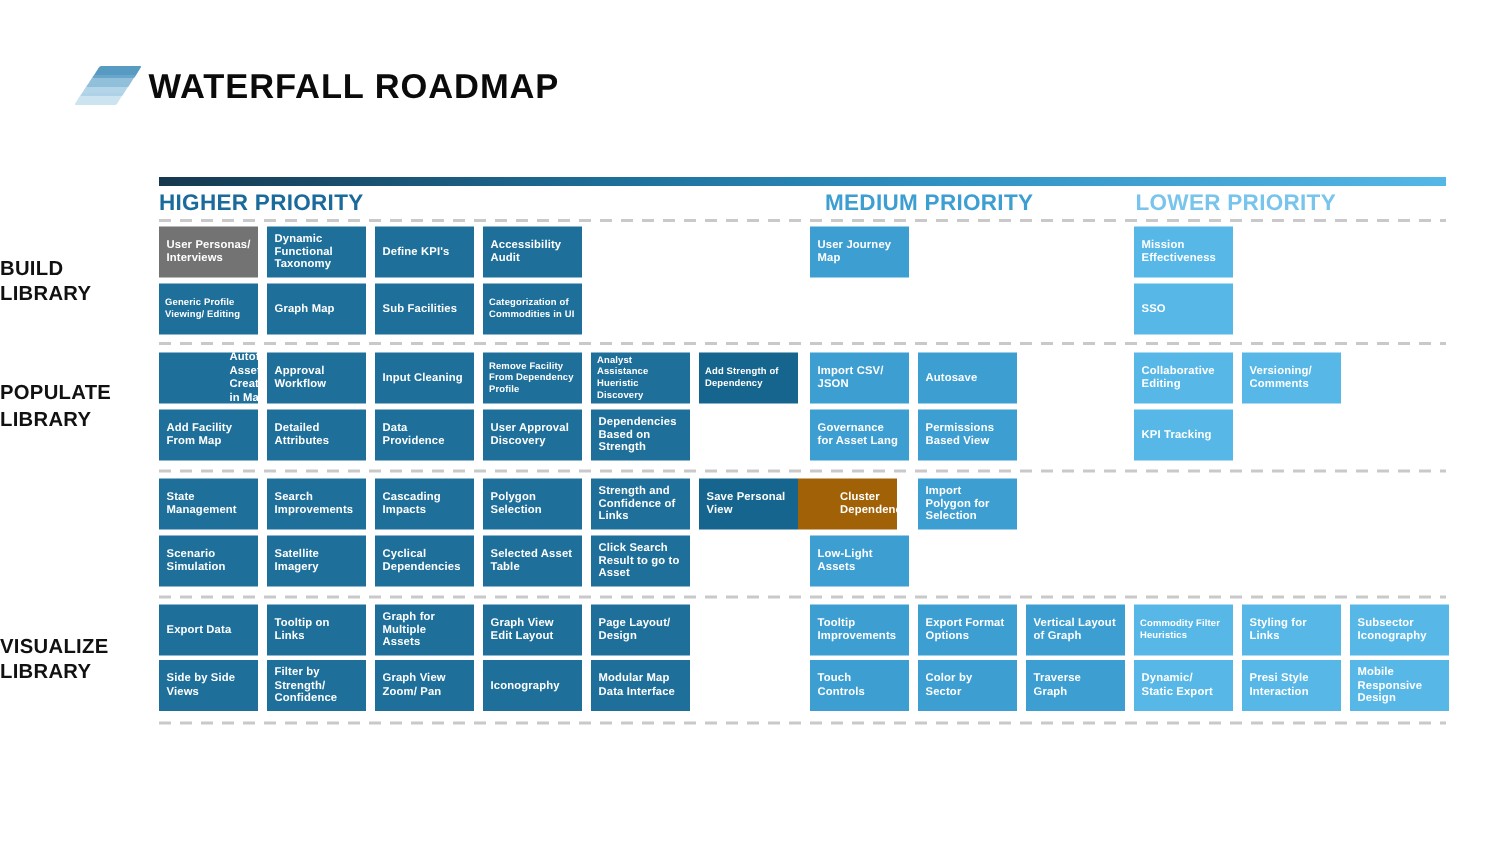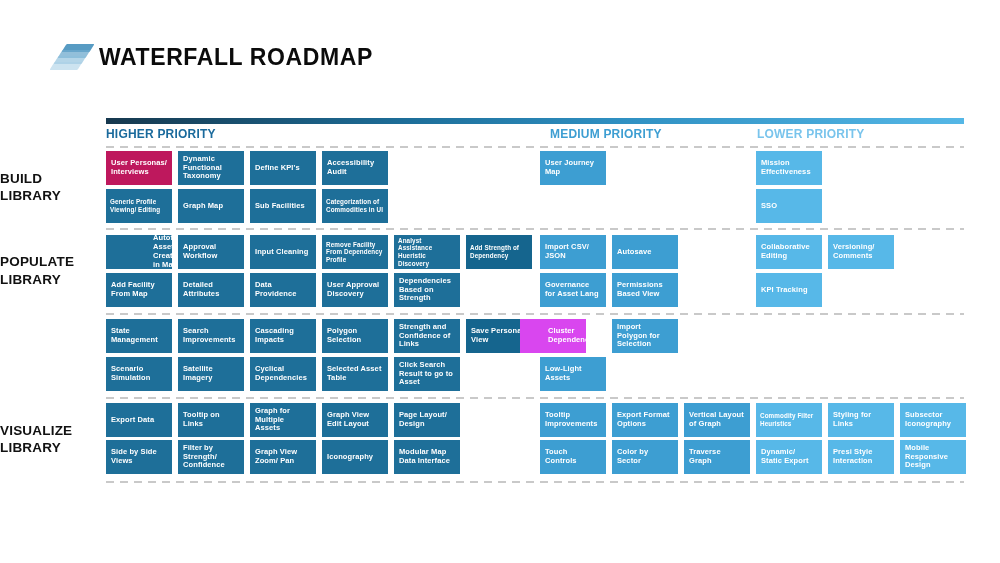--- a/index.html
+++ b/index.html
@@ -13,21 +13,21 @@
   .logo .l2{left:8px;top:8px;background:rgba(110,170,205,0.75);}
   .logo .l3{left:4px;top:14px;background:rgba(140,190,220,0.65);}
   .logo .l4{left:0px;top:20px;background:rgba(170,208,230,0.6);}
   .title{position:absolute;left:99px;top:44px;font-size:23px;font-weight:800;color:#0b0b0b;
          letter-spacing:0.6px;white-space:nowrap;}
 
   
   .prio-bar{position:absolute;left:106px;top:118px;width:858px;height:6px;
             background:linear-gradient(90deg,#16384e 0%,#1d6e99 35%,#2f90c2 60%,#55b7e6 100%);}
 
-  .col-label{position:absolute;top:127px;font-size:12px;font-weight:bold;letter-spacing:0.2px;white-space:nowrap;}
+  .col-label{position:absolute;top:127px;font-size:15px;font-weight:bold;letter-spacing:0.2px;white-space:nowrap;}
 
   
   .divider{position:absolute;left:106px;width:858px;height:2px;
            background:repeating-linear-gradient(90deg,#c9c9c9 0 8px,transparent 8px 14px);}
 
   
   .row-label{position:absolute;left:0;width:92px;display:flex;align-items:center;justify-content:flex-end;
              text-align:left;font-size:13.5px;font-weight:bold;color:#111;line-height:1.28;letter-spacing:0.2px;}
 
   
@@ -59,21 +59,21 @@
   <div class="divider" style="top:228px;"></div>
   <div class="divider" style="top:313px;"></div>
   <div class="divider" style="top:397px;"></div>
   <div class="divider" style="top:481px;"></div>
 
   <div class="row-label" style="top:146px;height:82px;">BUILD LIBRARY</div>
   <div class="row-label" style="top:228px;height:85px;">POPULATE LIBRARY</div>
   <div class="row-label" style="top:397px;height:84px;">VISUALIZE LIBRARY</div>
 
   <div id="cards">
-      <div class="card" style="left: 106px; top: 151px; background: #be185d;">User Personas/ Interviews</div>
+      <div class="card" style="left: 106px; top: 151px; background: #737373;">User Personas/ Interviews</div>
       <div class="card" style="left: 178px; top: 151px; background: rgb(30, 111, 153);">Dynamic Functional Taxonomy</div>
       <div class="card" style="left: 250px; top: 151px; background: rgb(30, 111, 153);">Define KPI's</div>
       <div class="card" style="left: 322px; top: 151px; background: rgb(30, 111, 153);">Accessibility Audit</div>
       <div class="card small" style="left: 106px; top: 189px; background: rgb(30, 111, 153);">Generic Profile Viewing/ Editing</div>
       <div class="card" style="left: 178px; top: 189px; background: rgb(30, 111, 153);">Graph Map</div>
       <div class="card" style="left: 250px; top: 189px; background: rgb(30, 111, 153);">Sub Facilities</div>
       <div class="card small" style="left: 322px; top: 189px; background: rgb(30, 111, 153);">Categorization of Commodities in UI</div>
       <div class="card" style="left: 540px; top: 151px; background: rgb(61, 158, 210);">User Journey Map</div>
       <div class="card" style="left: 756px; top: 151px; background: rgb(87, 184, 232);">Mission Effectiveness</div>
       <div class="card" style="left: 756px; top: 189px; background: rgb(87, 184, 232);">SSO</div>
@@ -99,21 +99,21 @@
       <div class="card" style="left: 178px; top: 319px; background: rgb(30, 111, 153);">Search Improvements</div>
       <div class="card" style="left: 250px; top: 319px; background: rgb(30, 111, 153);">Cascading Impacts</div>
       <div class="card" style="left: 322px; top: 319px; background: rgb(30, 111, 153);">Polygon Selection</div>
       <div class="card" style="left: 394px; top: 319px; background: rgb(30, 111, 153);">Strength and Confidence of Links</div>
       <div class="card" style="left: 466px; top: 319px; background: rgb(21, 101, 142);">Save Personal View</div>
       <div class="card" style="left: 106px; top: 357px; background: rgb(30, 111, 153);">Scenario Simulation</div>
       <div class="card" style="left: 178px; top: 357px; background: rgb(30, 111, 153);">Satellite Imagery</div>
       <div class="card" style="left: 250px; top: 357px; background: rgb(30, 111, 153);">Cyclical Dependencies</div>
       <div class="card" style="left: 322px; top: 357px; background: rgb(30, 111, 153);">Selected Asset Table</div>
       <div class="card" style="left: 394px; top: 357px; background: rgb(30, 111, 153);">Click Search Result to go to Asset</div>
-      <div class="card" style="left: 520px; top: 319px; background: #d946ef; padding-left: 28px;">Cluster Dependencies</div>
+      <div class="card" style="left: 532px; top: 319px; background: #a16207; padding-left: 28px;">Cluster Dependencies</div>
       <div class="card" style="left: 612px; top: 319px; background: rgb(61, 158, 210);">Import Polygon for Selection</div>
       <div class="card" style="left: 540px; top: 357px; background: rgb(61, 158, 210);">Low-Light Assets</div>
       <div class="card" style="left: 106px; top: 403px; background: rgb(30, 111, 153);">Export Data</div>
       <div class="card" style="left: 178px; top: 403px; background: rgb(30, 111, 153);">Tooltip on Links</div>
       <div class="card" style="left: 250px; top: 403px; background: rgb(30, 111, 153);">Graph for Multiple Assets</div>
       <div class="card" style="left: 322px; top: 403px; background: rgb(30, 111, 153);">Graph View Edit Layout</div>
       <div class="card" style="left: 394px; top: 403px; background: rgb(30, 111, 153);">Page Layout/ Design</div>
       <div class="card" style="left: 106px; top: 440px; background: rgb(30, 111, 153);">Side by Side Views</div>
       <div class="card" style="left: 178px; top: 440px; background: rgb(30, 111, 153);">Filter by Strength/ Confidence</div>
       <div class="card" style="left: 250px; top: 440px; background: rgb(30, 111, 153);">Graph View Zoom/ Pan</div>

